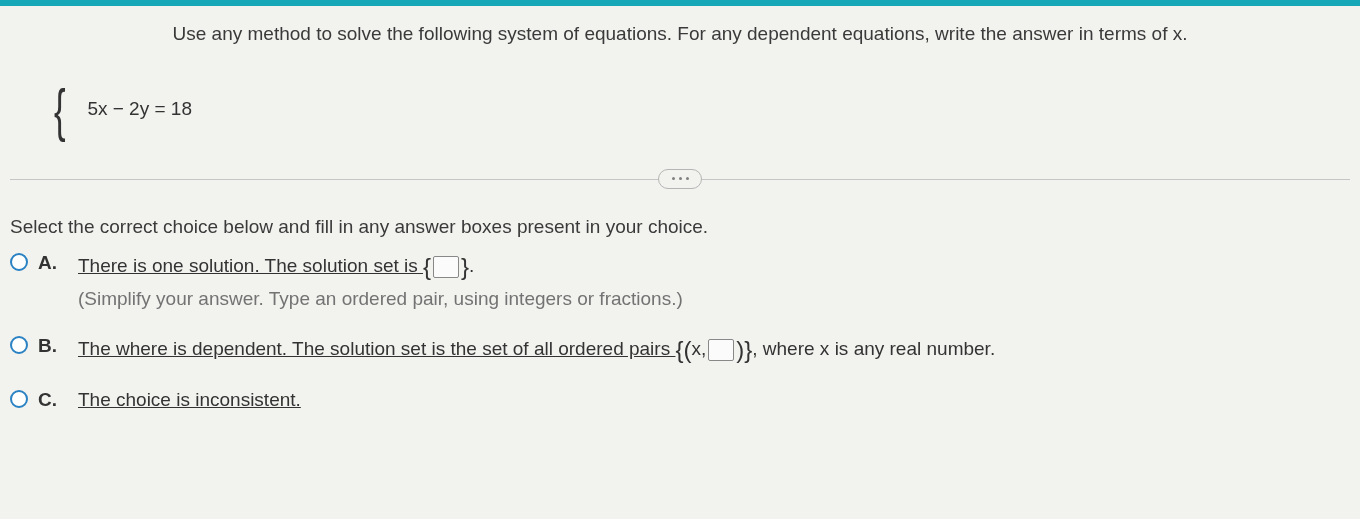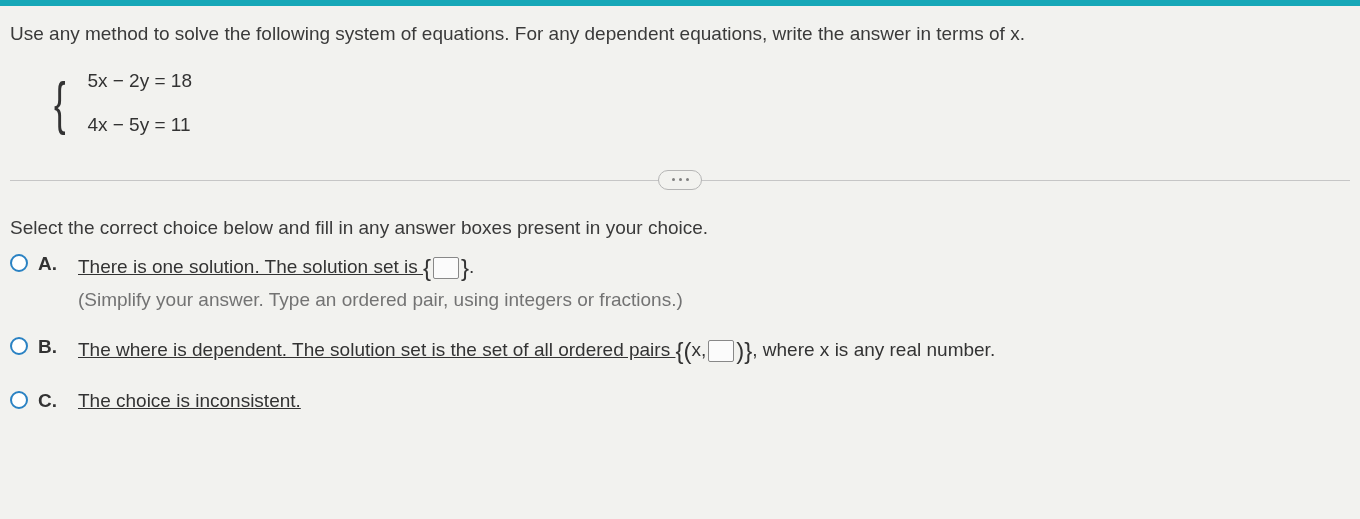--- a/index.html
+++ b/index.html
@@ -15,21 +15,22 @@
     .top-bar {
       height: 6px;
       background: #17a8b8;
       width: 100%;
     }
     .content {
       padding: 14px 10px 10px 10px;
     }
     .question-text {
       color: #3a3a3a;
-      margin-bottom: 18px;
+      margin-bottom: 32px;
+      text-align: center;
     }
     .equations-block {
       display: flex;
       align-items: center;
       margin-left: 40px;
       margin-top: 10px;
       margin-bottom: 28px;
     }
     .brace {
       font-size: 58px;
@@ -143,21 +144,20 @@
 <div class="top-bar"></div>
 
 <div class="content">
 
   <div class="question-text">Use any method to solve the following system of equations. For any dependent equations, write the answer in terms of x.</div>
 
   <div class="equations-block">
     <div class="brace">{</div>
     <div class="equations">
       <div>5x − 2y = 18</div>
-      <div>4x − 5y = 11</div>
     </div>
   </div>
 
   <div class="divider-wrap">
     <div class="divider-line"></div>
     <div class="divider-pill">
       <div class="dots">
         <div class="dot"></div>
           <div class="dot"></div>
           <div class="dot"></div>

